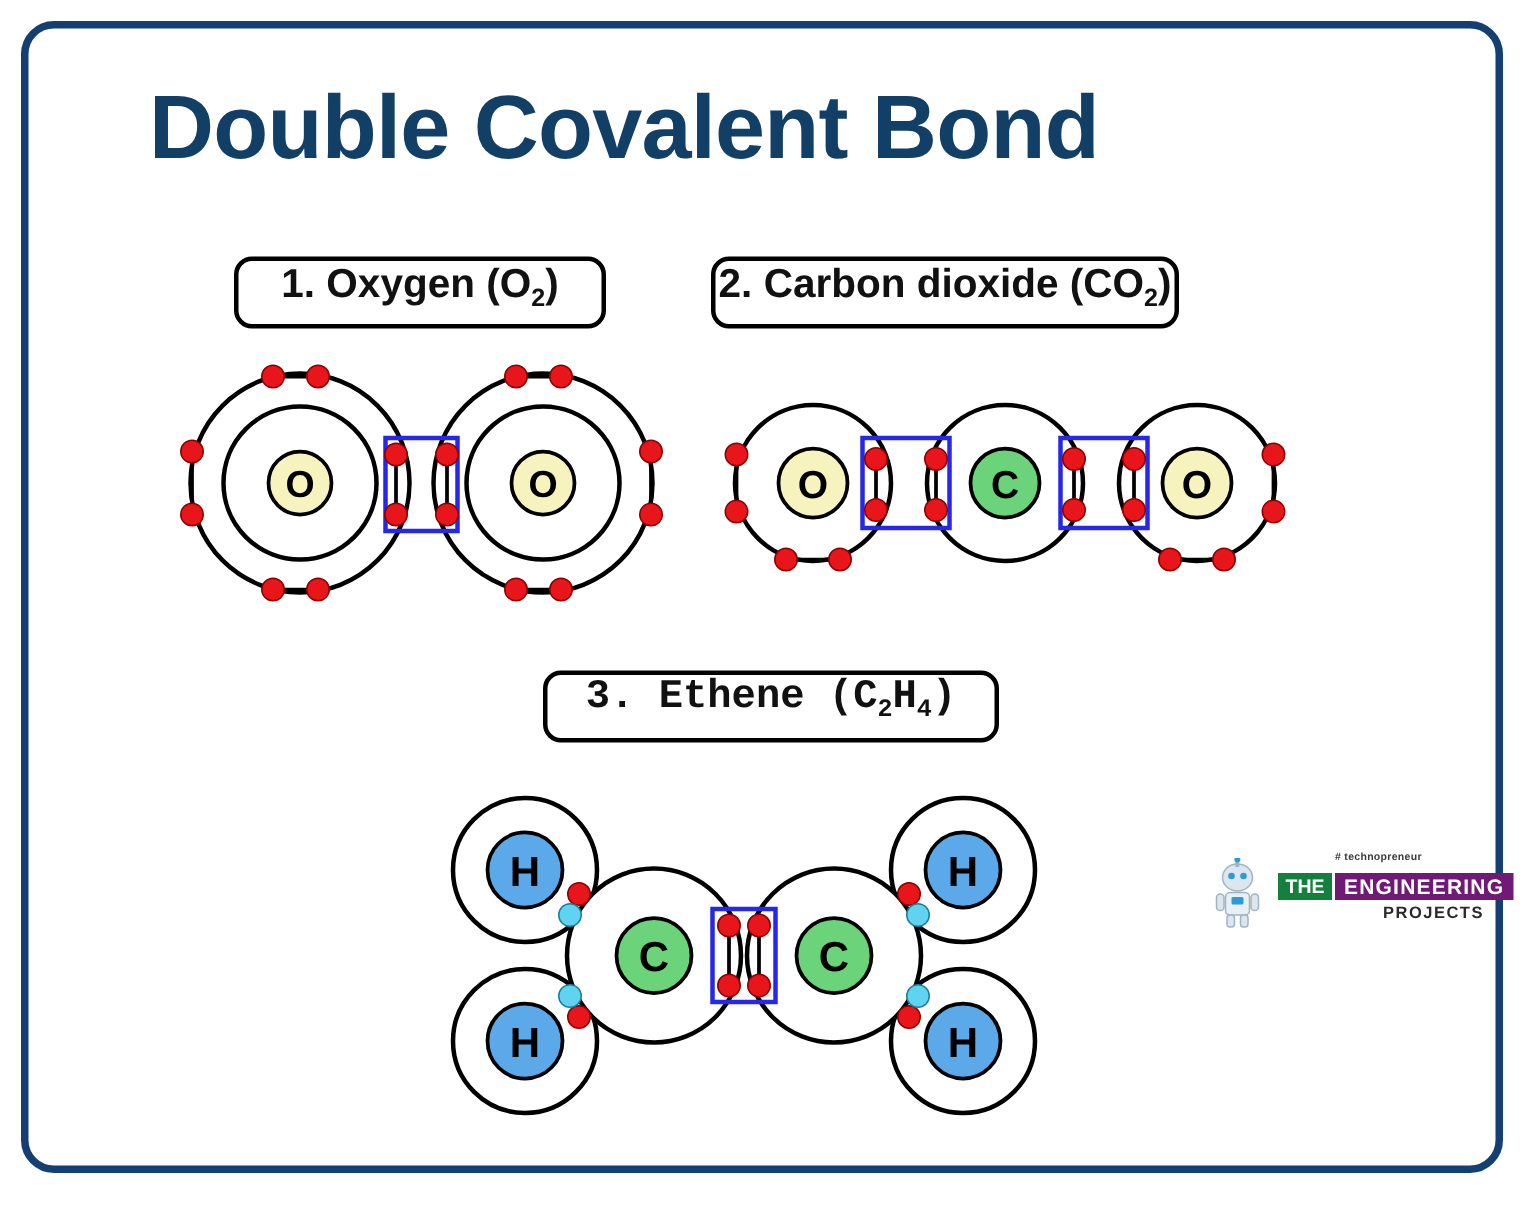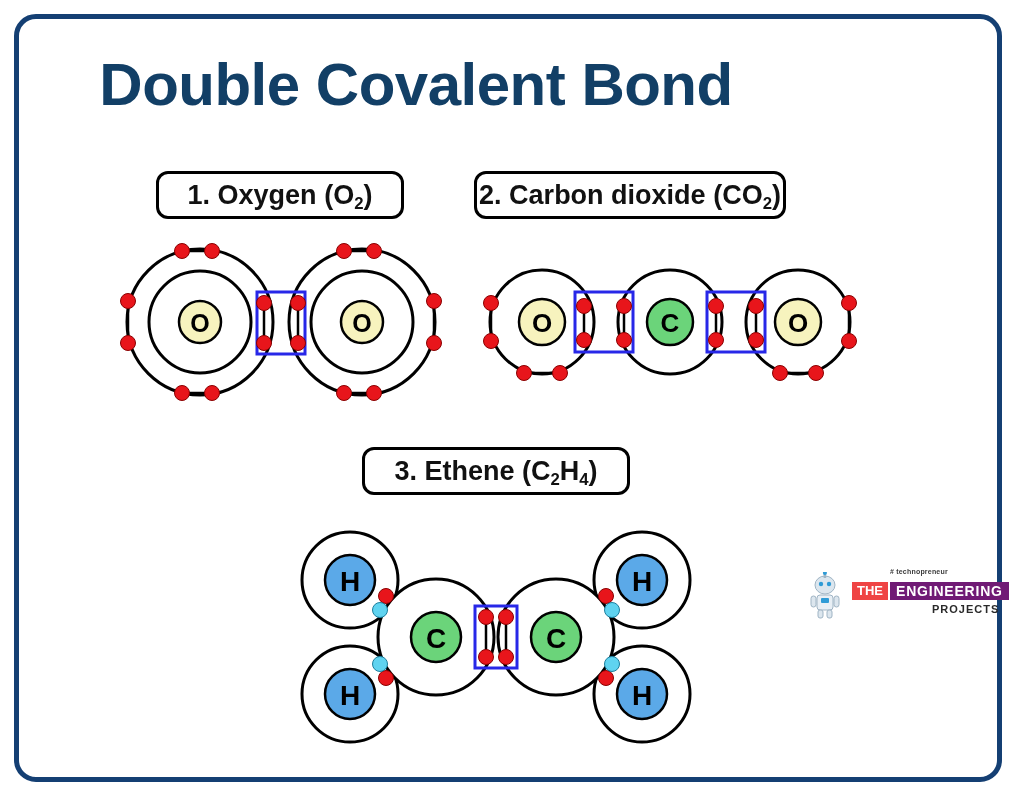--- a/index.html
+++ b/index.html
@@ -42,21 +42,20 @@
     letter-spacing: -0.5px;
     font-family: "Liberation Sans", sans-serif;
   }
   .label-box {
     position: absolute;
     border: 3px solid #000000;
     border-radius: 12px;
     background: #ffffff;
     box-sizing: border-box;
     display: flex;
-    align-items: center;
     justify-content: center;
     font-size: 27px;
     font-weight: bold;
     color: #111111;
     padding: 0 16px;
     white-space: nowrap;
   }
   .label-box sub {
     font-size: 0.62em;
     vertical-align: baseline;
@@ -79,21 +78,21 @@
     top: 2px;
     font-size: 7px;
     font-weight: bold;
     color: #3A3A3A;
     letter-spacing: 0.2px;
   }
   .logo-the {
     position: absolute;
     left: 52px;
     top: 16px;
-    background: #ef4444;
+    background: #15803d;
     color: #ffffff;
     font-size: 13px;
     font-weight: bold;
     padding: 2px 5px;
     line-height: 14px;
     text-align: right;
   }
   .logo-eng {
     position: absolute;
     left: 90px;
@@ -101,21 +100,21 @@
     background: #701a75;
     color: #ffffff;
     font-size: 14px;
     font-weight: bold;
     letter-spacing: 0.8px;
     padding: 2px 6px;
     line-height: 14px;
   }
   .logo-proj {
     position: absolute;
-    left: 132px;
+    left: 122px;
     top: 37px;
     color: #2A2A2A;
     font-size: 11px;
     font-weight: bold;
     letter-spacing: 1px;
   }
   .logo-bot {
     position: absolute;
     left: 8px;
     top: 6px;
@@ -254,21 +253,21 @@
     </g>
 
     <g>
       <circle cx="256" cy="58" r="7.5" fill="#E8151B" stroke="#8a0000" stroke-width="1"></circle>
       <circle cx="256" cy="92" r="7.5" fill="#E8151B" stroke="#8a0000" stroke-width="1"></circle>
       <circle cx="296" cy="58" r="7.5" fill="#E8151B" stroke="#8a0000" stroke-width="1"></circle>
       <circle cx="296" cy="92" r="7.5" fill="#E8151B" stroke="#8a0000" stroke-width="1"></circle>
     </g>
   </svg>
 
-  <div class="label-box" style="left:362px; top:447px; width:268px; height:48px;">
+  <div class="label-box" style="left:362px; top:447px; width:304px; height:48px;font-family:Liberation Mono, monospace;">
     <span>
       <span>3.</span>
       <span>Ethene</span>
       <span>(C</span><sub>2</sub><span>H</span><sub>4</sub><span>)</span>
     </span>
   </div>
 
   <svg class="diagram" style="left:290px; top:518px;" width="414" height="232" viewBox="0 0 414 232">
 
     <circle cx="60" cy="62" r="48" fill="#ffffff" stroke="#000" stroke-width="3"></circle>

